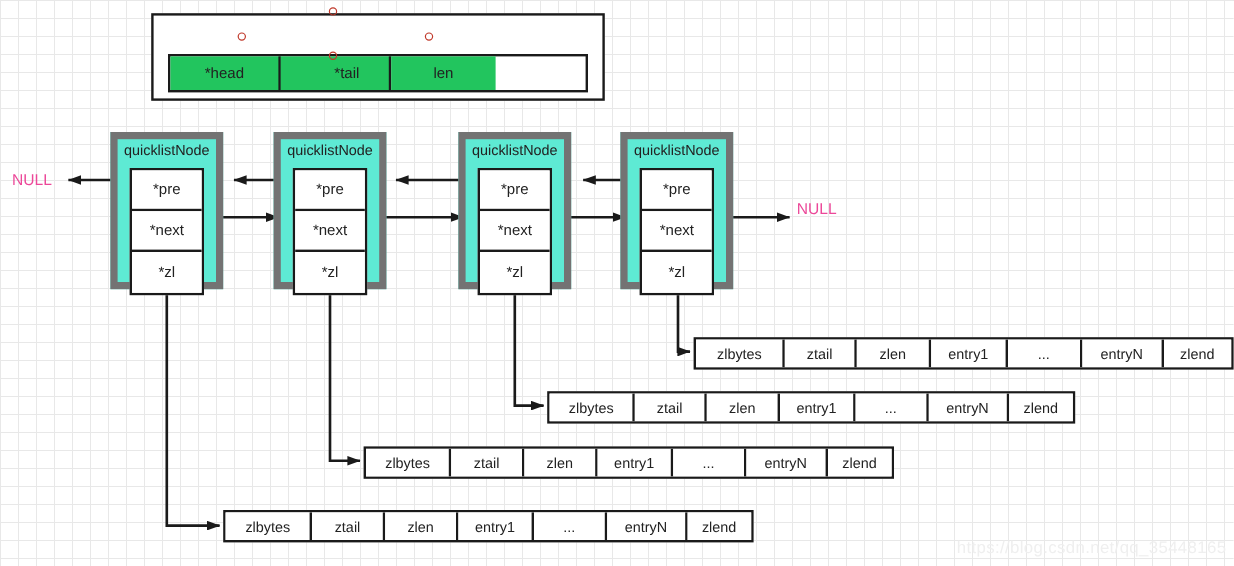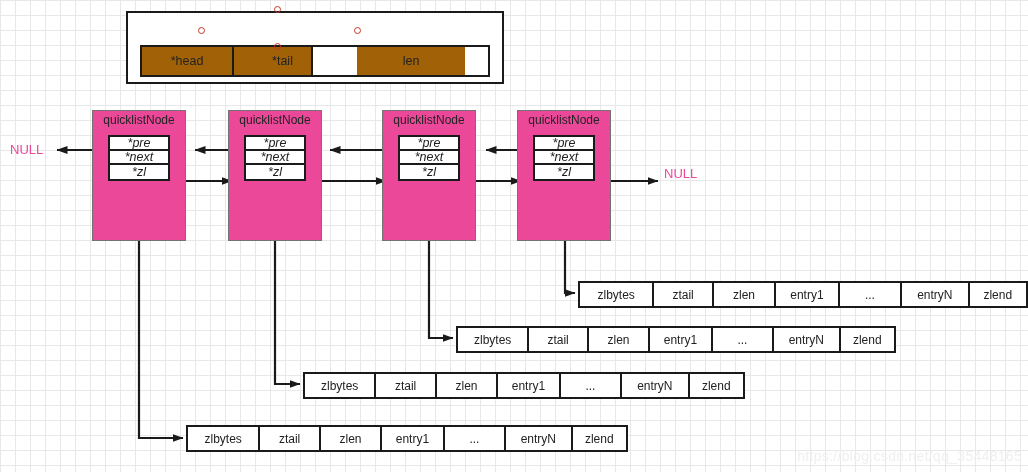--- a/index.html
+++ b/index.html
@@ -45,53 +45,52 @@
     display:flex;
     box-sizing:border-box;
     border:2px solid #1a1a1a;
     background:#ffffff;
   }
   .fieldrow > .cell{
     box-sizing:border-box;
     display:flex;align-items:center;justify-content:center;
     font-size:12.5px;color:#222;
     border-right:2px solid #1a1a1a;
-    background:#a16207;
+    background:#22c55e;
     white-space:nowrap;
   }
   .fieldrow > .cell:last-child{border-right:none;}
 
   
   .node{
     position:absolute;
     box-sizing:border-box;
-    border:1px solid #737373;
-    background:#ec4899;
+    border:6px solid #737373;
+    background:#5eead4;
   }
   .node .nlabel{
     position:absolute;left:0;top:2px;width:100%;
     text-align:center;font-size:12px;color:#222;white-space:nowrap;
   }
   .node .fields{
     position:absolute;left:50%;transform:translateX(-50%);
     top:24px;
     width:62px;
     box-sizing:border-box;
     border:2px solid #1a1a1a;
     background:#ffffff;
   }
   .node .fields .f{
-    height:14px;
+    height:34px;
     box-sizing:border-box;
     display:flex;align-items:center;justify-content:center;
     font-size:12.5px;color:#222;
     border-bottom:2px solid #1a1a1a;
     background:#ffffff;
     white-space:nowrap;
-    font-style:italic;
   }
   .node .fields .f:last-child{border-bottom:none;}
 
   
   .ziplist{
     position:absolute;
     display:flex;
     box-sizing:border-box;
     border:2px solid #1a1a1a;
     background:#ffffff;
@@ -175,22 +174,22 @@
   <polyline points="139,241 139,438 183,438" fill="none" stroke="#1a1a1a" stroke-width="2.2" marker-end="url(#ah)"></polyline>
 </svg>
 
 <div id="layer">
 
   <div class="box ql-outer" style="left:126px;top:11px;width:378px;height:73px;"></div>
 
 
   <div class="fieldrow" style="left:140px;top:45px;width:350px;height:32px;">
     <div class="cell" style="width:92px;">*head</div>
-    <div class="cell" style="width:79px;padding-left:20px;">*tail</div>
-    <div class="cell" style="width:108px;margin-left:44px;">len</div>
+    <div class="cell" style="width:92px;padding-left:20px;">*tail</div>
+    <div class="cell" style="width:87px;">len</div>
   </div>
 
   <div class="handle" style="left:274px;top:6px;"></div>
   <div class="handle" style="left:198px;top:27px;"></div>
   <div class="handle" style="left:354px;top:27px;"></div>
   <div class="handle" style="left:274px;top:43px;"></div>
 
   <div class="node" style="left:92px;top:110px;width:94px;height:131px;">
     <div class="nlabel">quicklistNode</div>
     <div class="fields">

